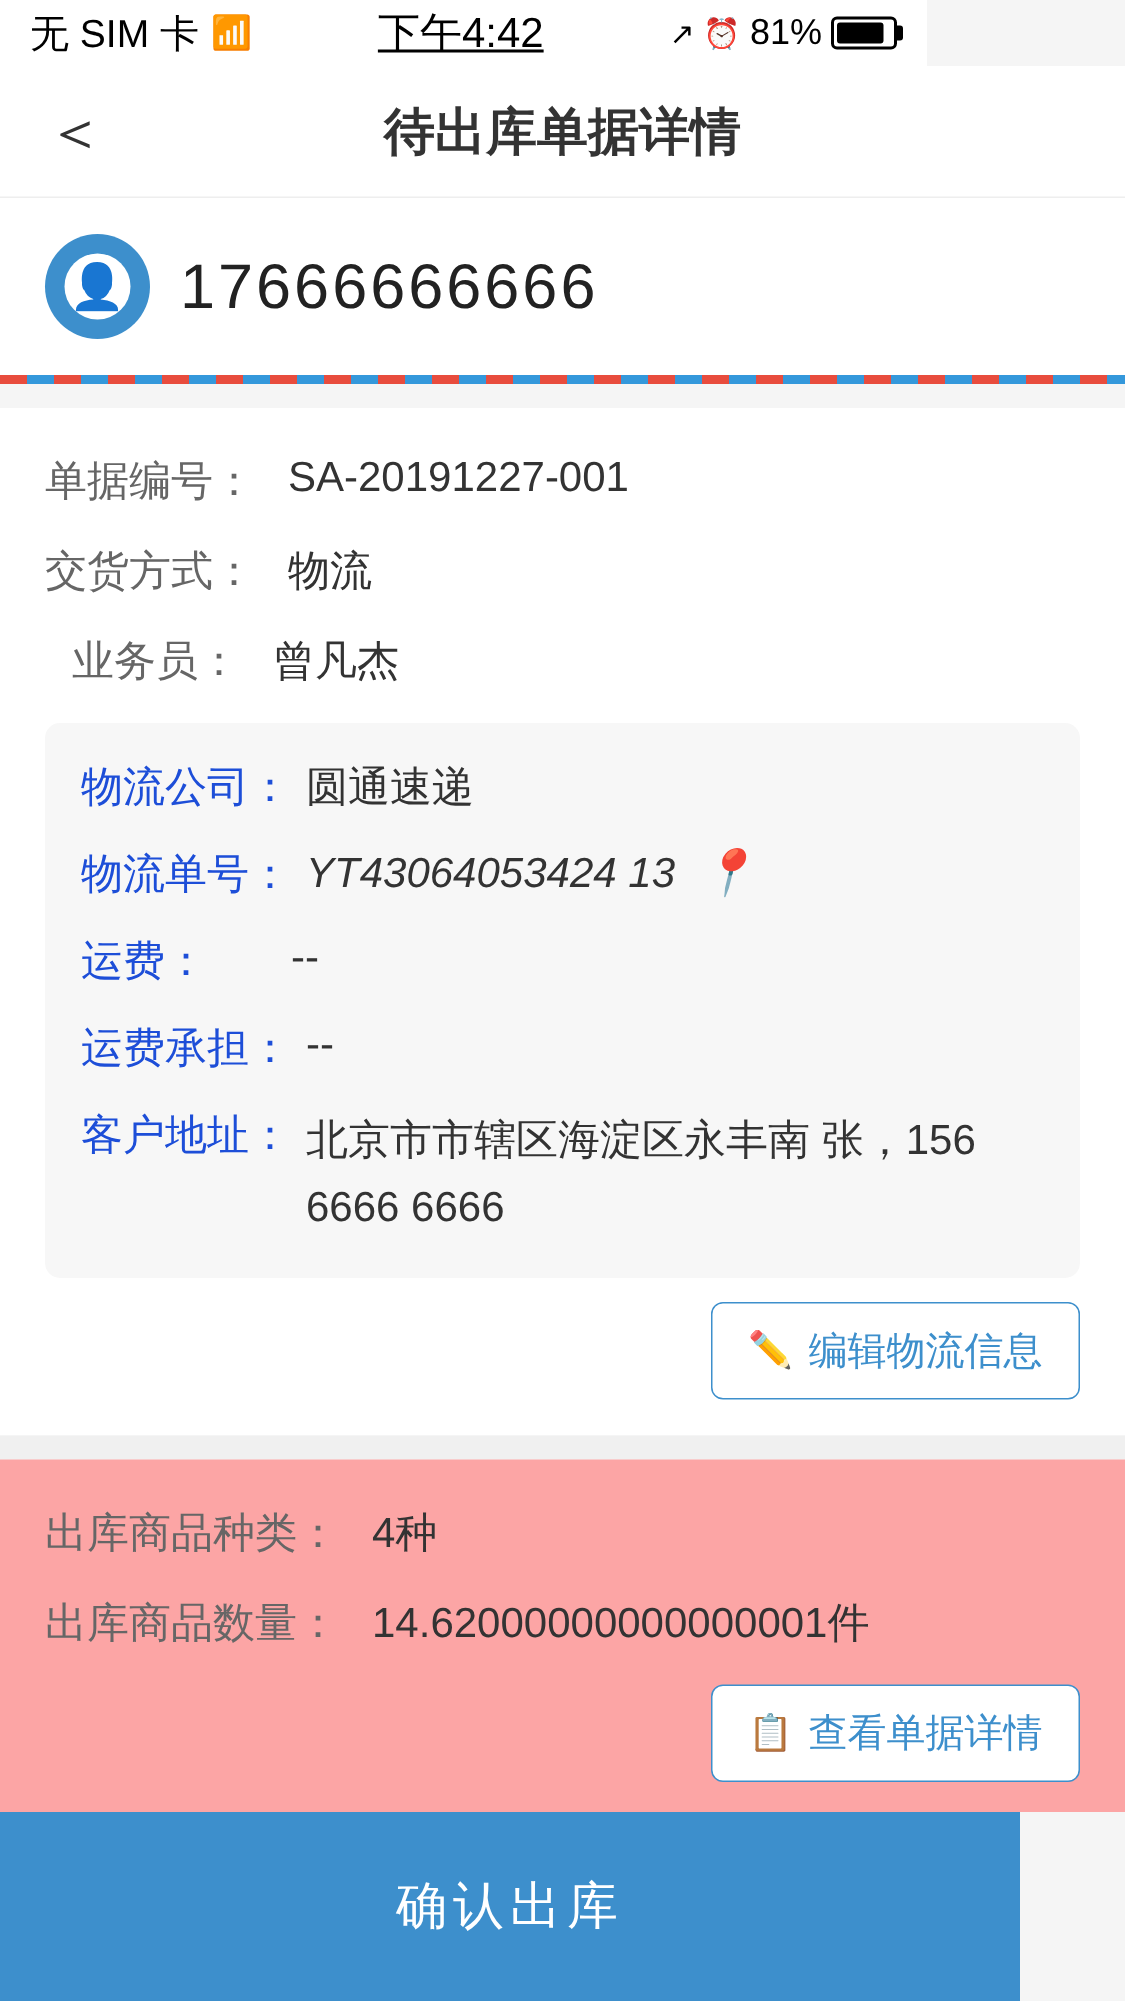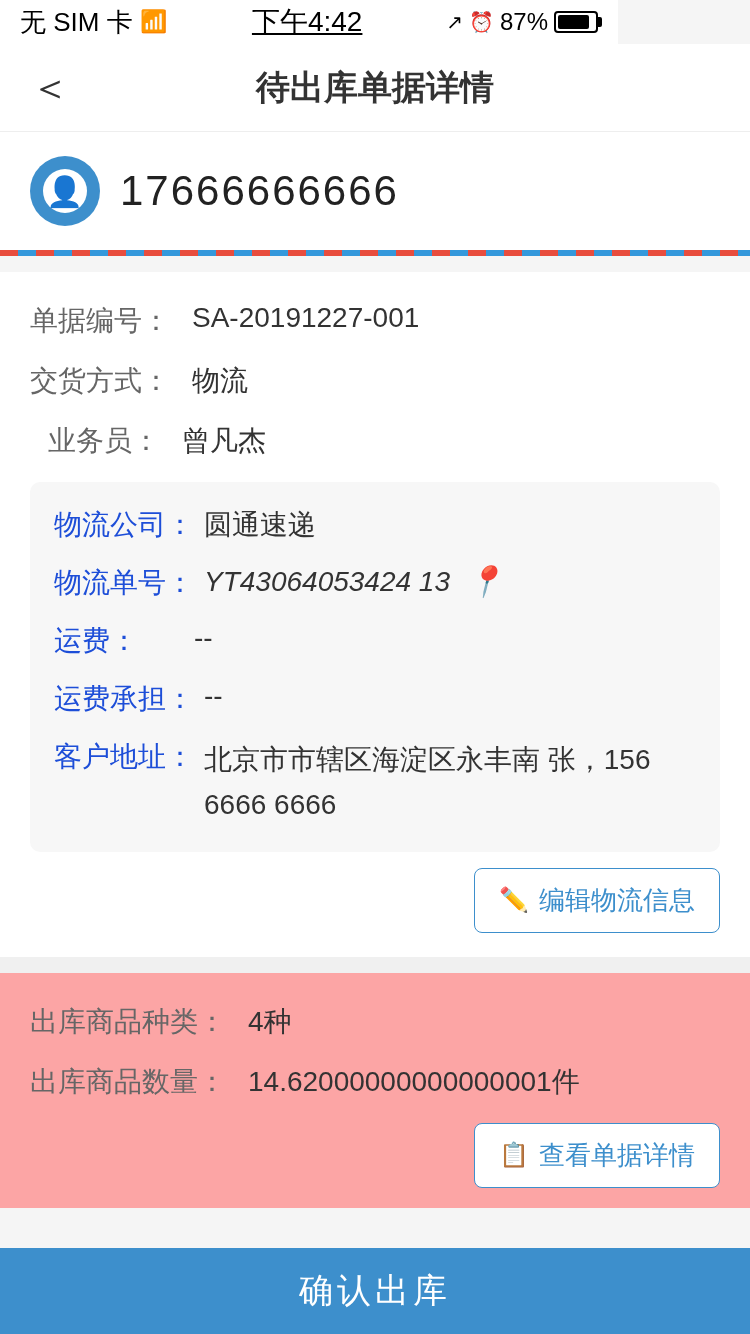--- a/index.html
+++ b/index.html
@@ -214,23 +214,23 @@
       background: #f5f5f5;
       flex: 1;
       min-height: 160px;
     }
 
     
     .confirm-btn-container {
       position: fixed;
       bottom: 0;
       left: 0;
-      width: 750px;
+      width: 680px;
       background: #3d8fcc;
-      padding: 20px 0;
+      padding: 40px 0;
       display: flex;
       justify-content: center;
     }
     .confirm-btn {
       color: #fff;
       font-size: 34px;
       font-weight: 500;
       background: transparent;
       border: none;
       cursor: pointer;
@@ -249,21 +249,21 @@
 
 <div class="status-bar">
   <div class="status-left">
     <span>无 SIM 卡</span>
     <span style="font-size:22px;">📶</span>
   </div>
   <span style="font-size:28px; font-weight:500;text-decoration:underline;">下午4:42</span>
   <div class="status-right">
     <span style="font-size:20px;">↗</span>
     <span style="font-size:20px;">⏰</span>
-    <span>87%</span>
+    <span>81%</span>
     <div class="battery-bar">
       <div class="battery-fill"></div>
     </div>
   </div>
 </div>
 
 <div class="nav-bar">
   <span class="nav-back">＜</span>
   <span class="nav-title">待出库单据详情</span>
 </div>

